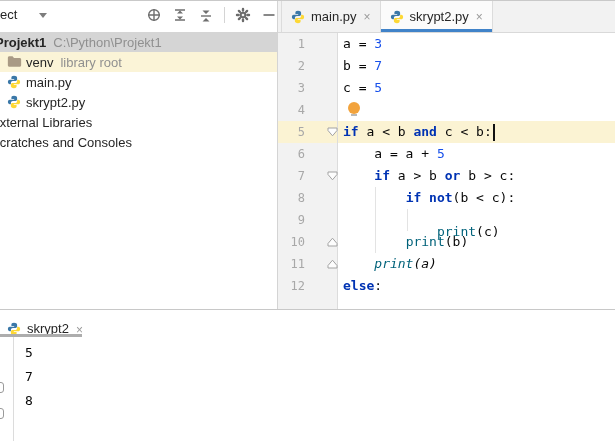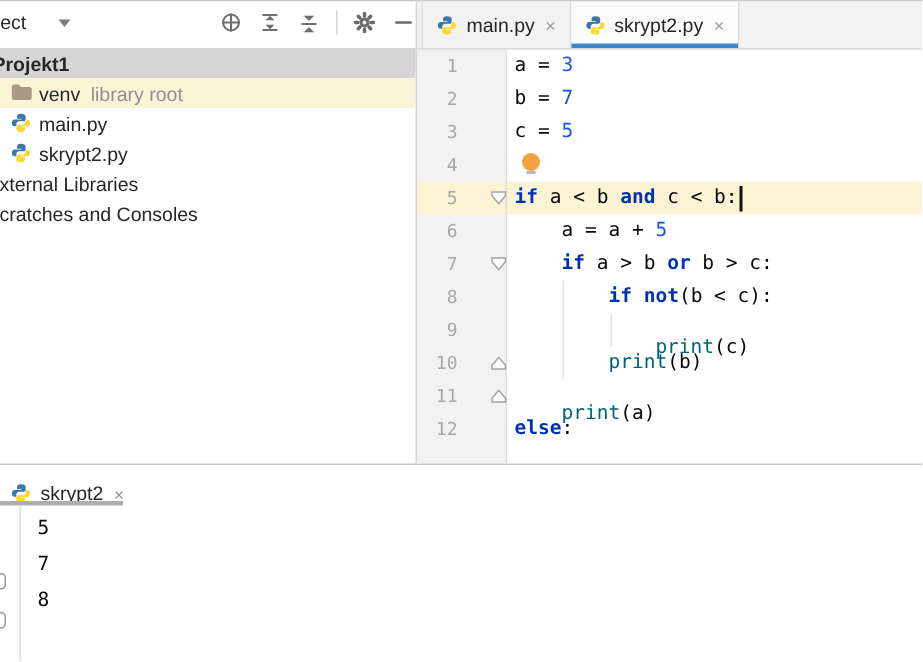--- a/index.html
+++ b/index.html
@@ -114,20 +114,21 @@
         <span class="ico">
           <svg viewBox="0 0 16 16" width="16" height="16">
               <path d="M2.5 8h11" stroke="#6b6b6b" stroke-width="1.6"></path>
             </svg>
         </span>
       </span>
     </div>
     <div id="tree">
         <div class="tree-row selected" style="top: 31px;">
           <span class="tree-label">Projekt1</span>
+          <span class="tree-ann">C:\Python\Projekt1</span>
         </div>
         <div class="tree-row highlighted" style="top: 51px;">
           <span class="tree-icon"><svg viewBox="0 0 14 12" width="15" height="13">
               <path fill="#a99a85" d="M.8 2.6C.8 1.8 1.4 1.2 2.2 1.2h3l1.3 1.5h5.3c.8 0 1.4.6 1.4 1.4v5.3c0 .8-.6 1.4-1.4 1.4H2.2c-.8 0-1.4-.6-1.4-1.4z"></path>
             </svg></span>
           <span class="tree-label">venv</span>
           <span class="tree-ann">library root</span>
         </div>
         <div class="tree-row" style="top: 71px;">
           <span class="tree-icon"><svg viewBox="0 0 14 14" width="14" height="14">
@@ -214,21 +215,21 @@
             <polygon points="1,9 10,9 10,6.5 5.5,1.2 1,6.5" fill="#fdfdfd" stroke="#a3a3a3" stroke-width="1"></polygon>
           </svg>
         </div>
         <div class="code-line" style="top: 230px;"><span class="tk-p">        </span><span class="tk-b">print</span><span class="tk-p">(b)</span></div>
         <div class="ln" style="top: 252px;">11</div>
         <div class="fold" style="top: 252px;">
           <svg viewBox="0 0 11 10" width="11" height="10">
             <polygon points="1,9 10,9 10,6.5 5.5,1.2 1,6.5" fill="#fdfdfd" stroke="#a3a3a3" stroke-width="1"></polygon>
           </svg>
         </div>
-        <div class="code-line" style="top: 264px;"><span class="tk-p">    </span><span class="tk-b">print</span><span class="tk-p">(a)</span></div>
+        <div class="code-line" style="top: 252px; font-style: italic;"><span class="tk-p">    </span><span class="tk-b">print</span><span class="tk-p">(a)</span></div>
         <div class="ln" style="top: 274px;">12</div>
         <div class="code-line" style="top: 274px;"><span class="tk-k">else</span><span class="tk-p">:</span></div>
       </div>
     <div class="gutter-line"></div>
     <div class="indent-guide" style="left:97px;top:186px;height:66px;"></div>
     <div class="indent-guide" style="left:129px;top:208px;height:22px;"></div>
   </div>
 
   <div class="run-panel">
     <div class="run-tab">

